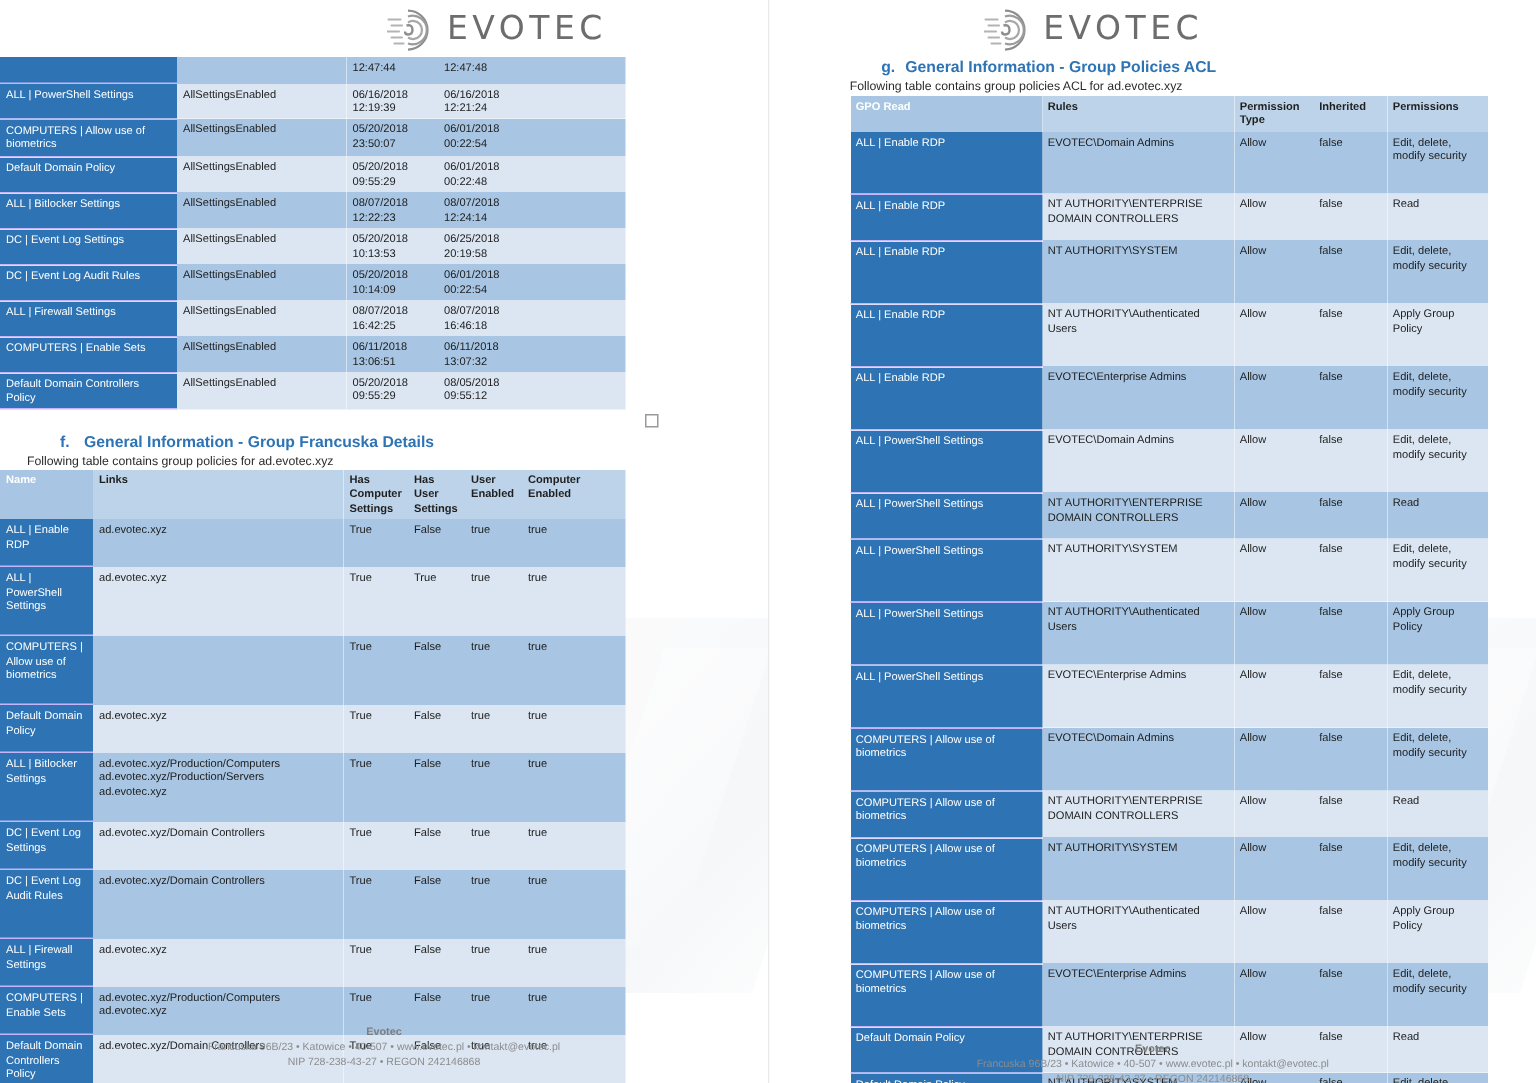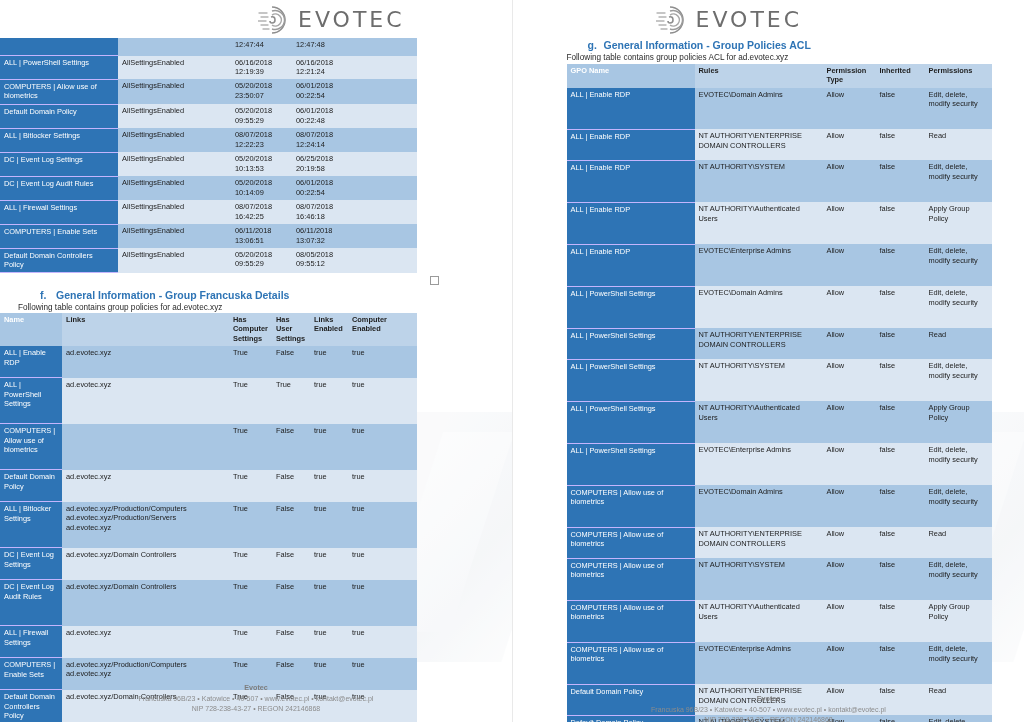--- a/index.html
+++ b/index.html
@@ -218,21 +218,21 @@
           <col style="width: 38px;">
           <col style="width: 38px;">
           <col style="width: 69px;">
         </colgroup>
         <thead>
           <tr class="hdr">
             <th class="namecol">Name</th>
             <th>Links</th>
             <th>Has Computer Settings</th>
             <th>Has User Settings</th>
-            <th>Links Enabled</th>
+            <th>User Enabled</th>
             <th>Computer Enabled</th>
           </tr>
         </thead>
         <tbody>
           <tr class="odd">
             <td class="namecol" style="height: 26px;">ALL | Enable RDP</td>
             <td>ad.evotec.xyz</td>
             <td>True</td>
             <td>False</td>
             <td>true</td>
@@ -359,21 +359,21 @@
     <table id="tbl-right-g" style="left:54px;top:64px;width:425px;">
         <colgroup>
           <col style="width: 128px;">
           <col style="width: 128px;">
           <col style="width: 53px;">
           <col style="width: 49px;">
           <col style="width: 67px;">
         </colgroup>
         <thead>
           <tr class="hdr">
-            <th class="namecol">GPO Name</th>
+            <th class="namecol">GPO Read</th>
             <th>Rules</th>
             <th>Permission Type</th>
             <th>Inherited</th>
             <th>Permissions</th>
           </tr>
         </thead>
         <tbody>
           <tr class="odd">
             <td class="namecol" style="height: 36px;">ALL | Enable RDP</td>
             <td>EVOTEC\Domain Admins</td>

